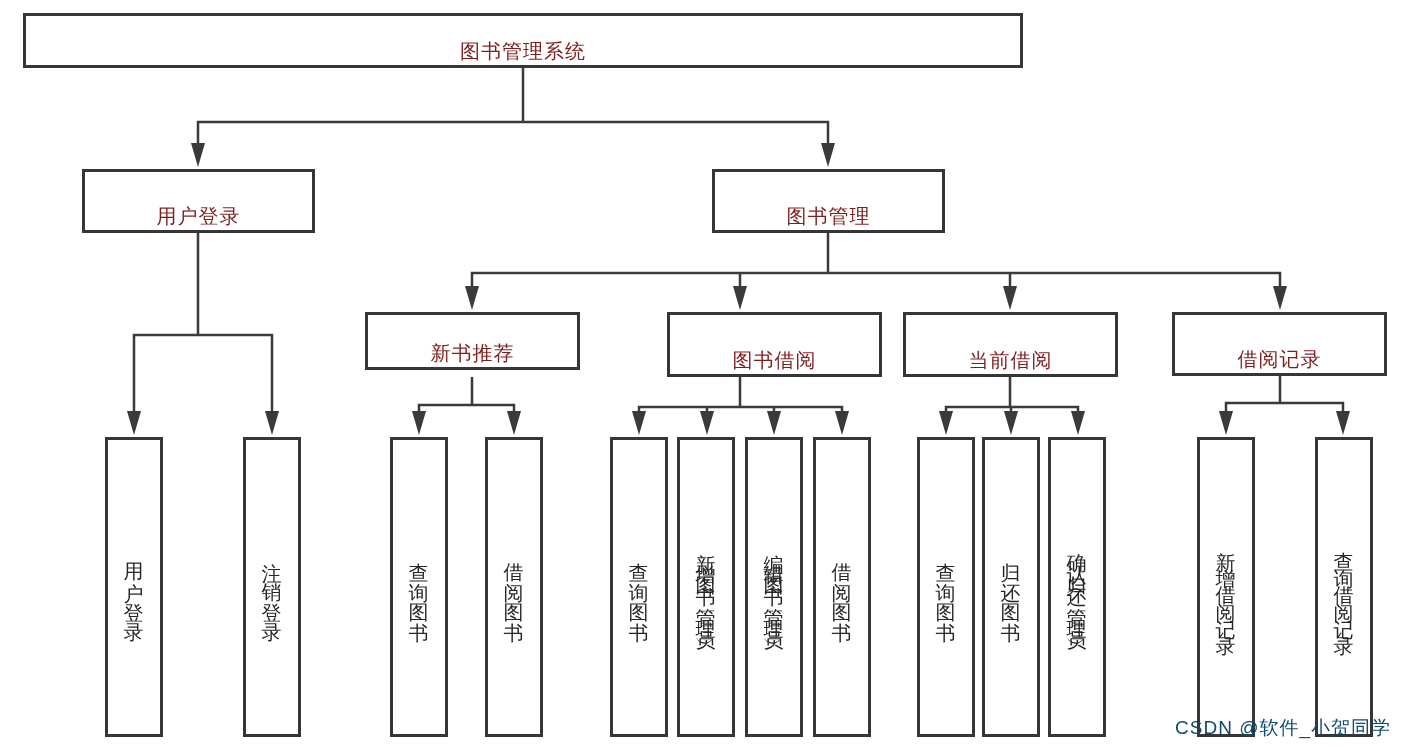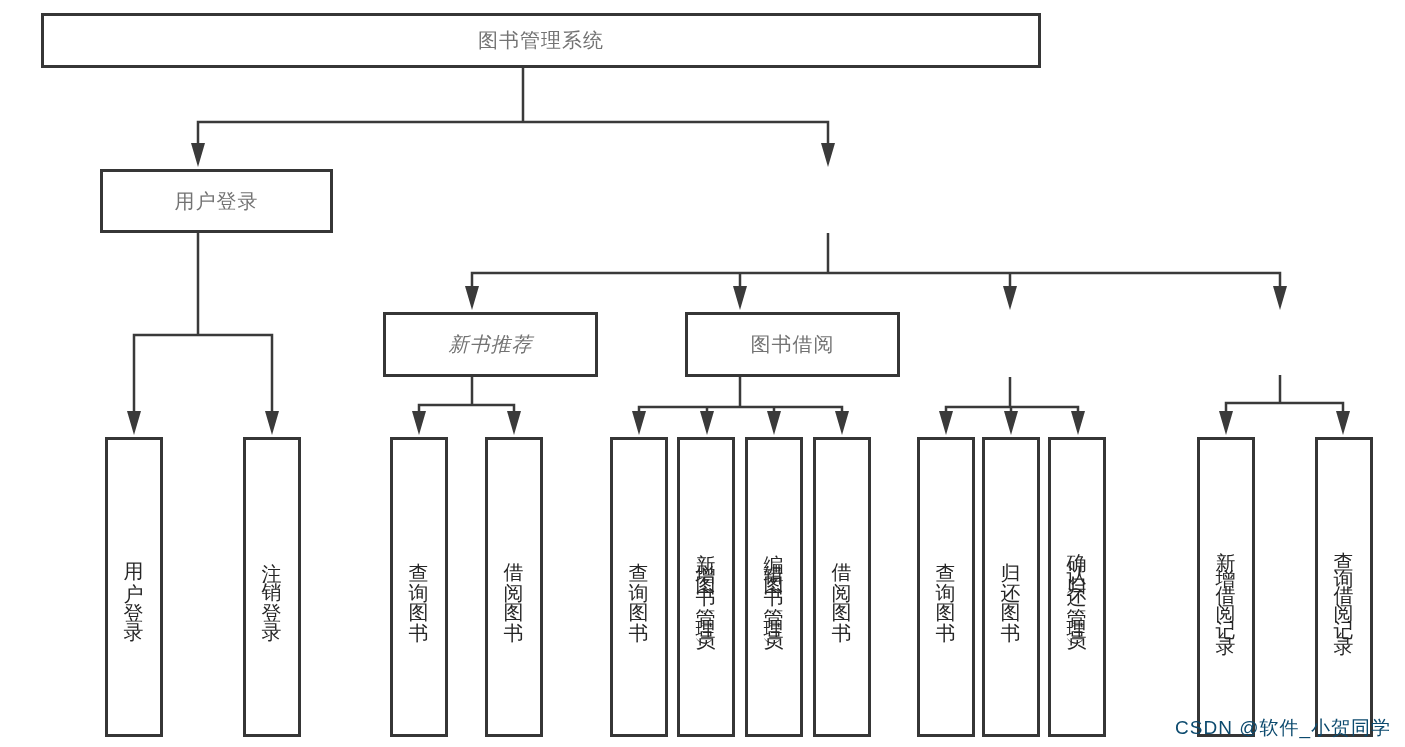--- a/index.html
+++ b/index.html
@@ -10,27 +10,26 @@
     font-family:"Liberation Sans","DejaVu Sans",sans-serif;
     overflow:hidden;
   }
   .connectors{position:absolute;left:0;top:0;z-index:1;}
   .node{
     position:absolute;
     box-sizing:border-box;
     background:#ffffff;
     border:3px solid #363636;
     display:flex;
-    align-items:center;
+    align-items:flex-end;
     justify-content:center;
-    color:#737373;
+    color:#7f1d1d;
     font-size:20px;
     letter-spacing:1px;
     z-index:2;
-    margin-left:18px;
   }
   .leaf{
     position:absolute;
     box-sizing:border-box;
     background:#ffffff;
     border:3px solid #363636;
     width:58px;
     top:437px;
     height:300px;
     display:flex;
@@ -106,26 +105,35 @@
     </g>
   </svg>
 
   <div class="node" style="left:23px;top:13px;width:1000px;height:55px;">
     <span>图书管理系统</span>
   </div>
 
   <div class="node" style="left:82px;top:169px;width:233px;height:64px;">
     <span>用户登录</span>
   </div>
+  <div class="node" style="left:712px;top:169px;width:233px;height:64px;">
+    <span>图书管理</span>
+  </div>
 
-  <div class="node" style="left:365px;top:312px;width:215px;height:65px;font-style:italic;">
+  <div class="node" style="left:365px;top:312px;width:215px;height:58px;">
     <span>新书推荐</span>
   </div>
   <div class="node" style="left:667px;top:312px;width:215px;height:65px;">
     <span>图书借阅</span>
+  </div>
+  <div class="node" style="left:903px;top:312px;width:215px;height:65px;">
+    <span>当前借阅</span>
+  </div>
+  <div class="node" style="left:1172px;top:312px;width:215px;height:64px;">
+    <span>借阅记录</span>
   </div>
 
   <div class="leaf leaf--short" style="left:105px;">
     <span>用户登录</span>
   </div>
   <div class="leaf leaf--short" style="left:243px;">
     <span>注销登录</span>
   </div>
   <div class="leaf leaf--short" style="left:390px;">
     <span>查询图书</span>

